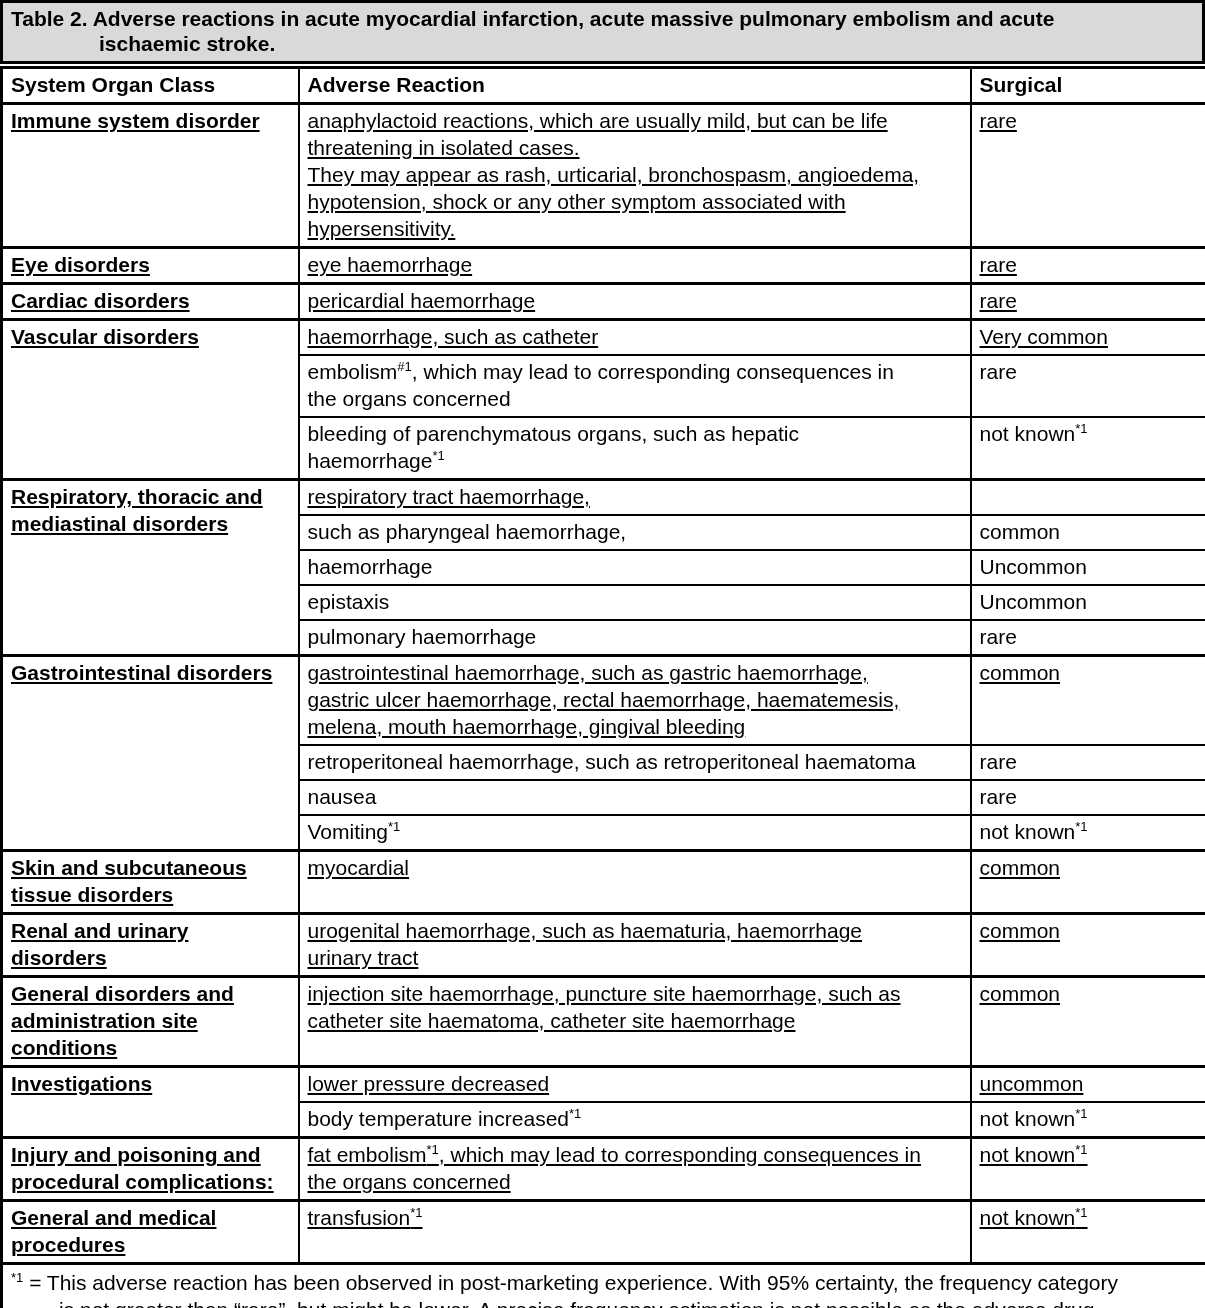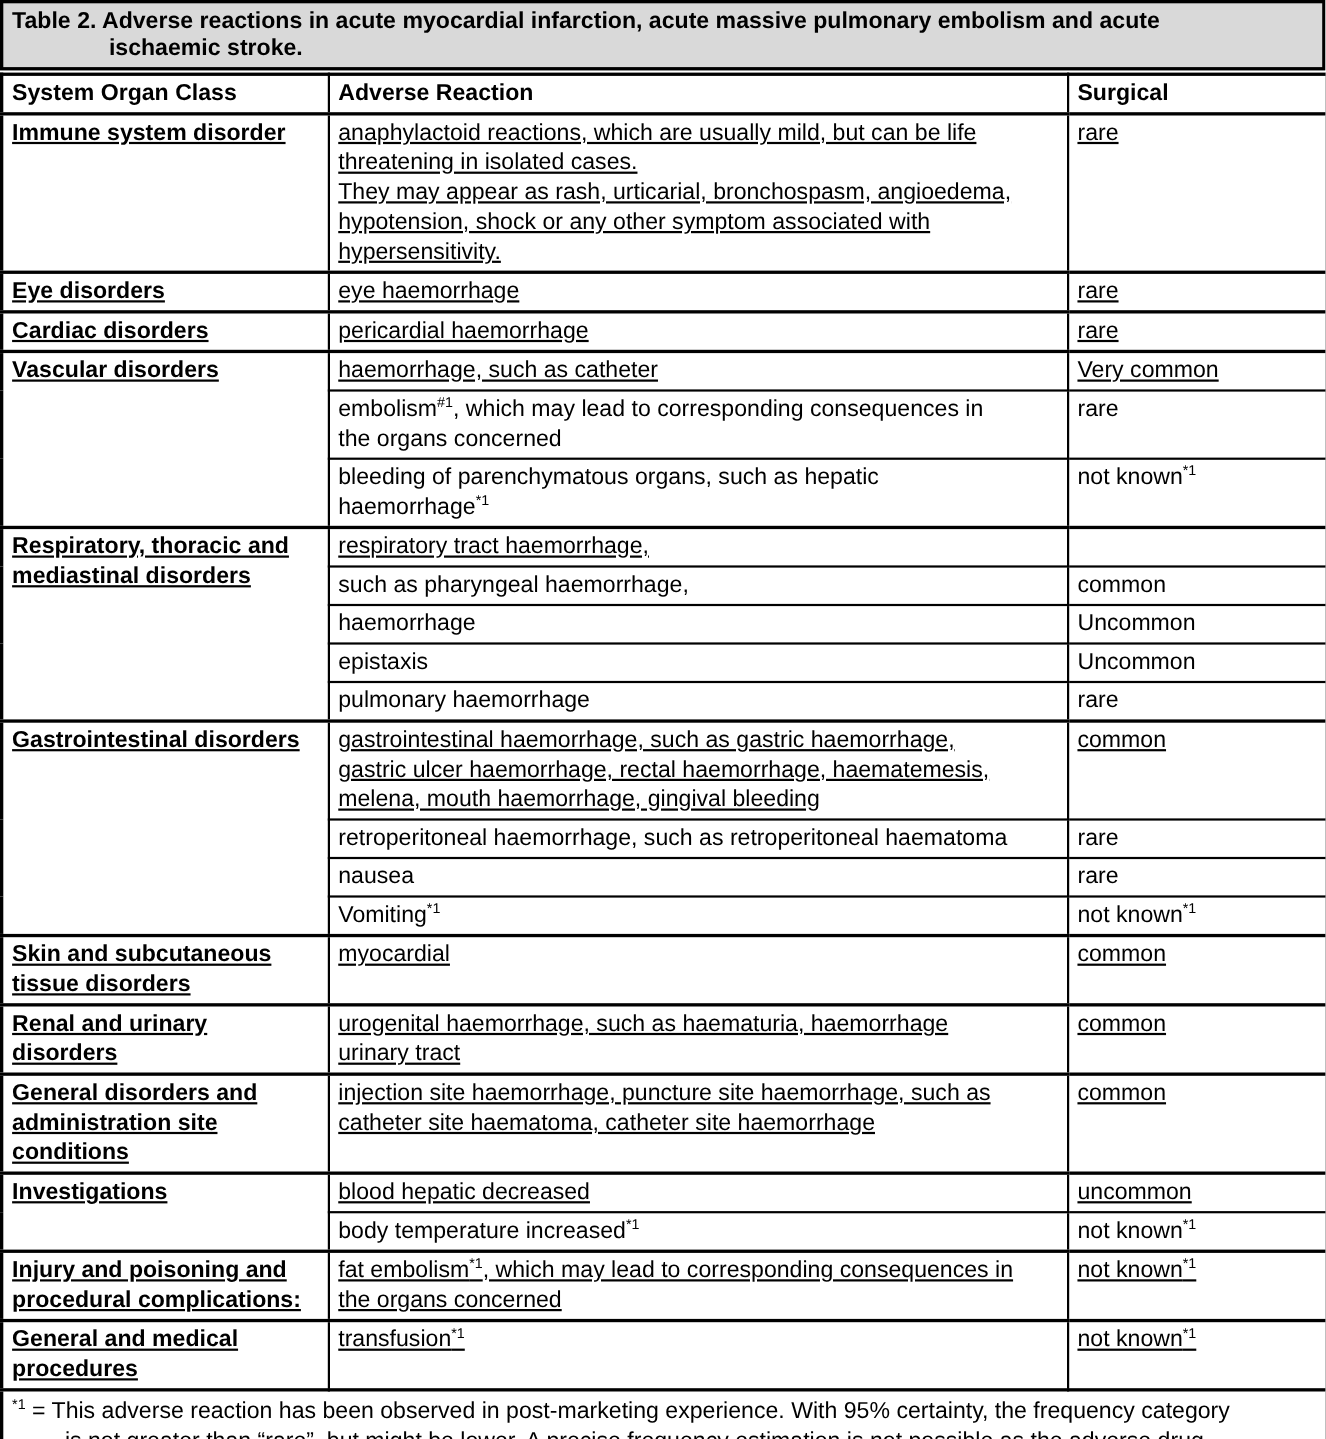--- a/index.html
+++ b/index.html
@@ -178,21 +178,21 @@
         <tr class="group-start">
           <td class="organ" rowspan="1">General disorders and
 administration site
 conditions</td>
           <td class="reaction">injection site haemorrhage, puncture site haemorrhage, such as
 catheter site haematoma, catheter site haemorrhage</td>
           <td class="frequency">common</td>
         </tr>
         <tr class="group-start">
           <td class="organ" rowspan="2">Investigations</td>
-          <td class="reaction">blood hepatic decreased</td>
+          <td class="reaction">lower pressure decreased</td>
           <td class="frequency">uncommon</td>
         </tr>
         <tr>
           <td class="reaction">body temperature increased<sup>*1</sup></td>
           <td class="frequency">not known<sup>*1</sup></td>
         </tr>
         <tr class="group-start">
           <td class="organ" rowspan="1">Injury and poisoning and
 procedural complications:</td>
           <td class="reaction">fat embolism<sup>*1</sup>, which may lead to corresponding consequences in

